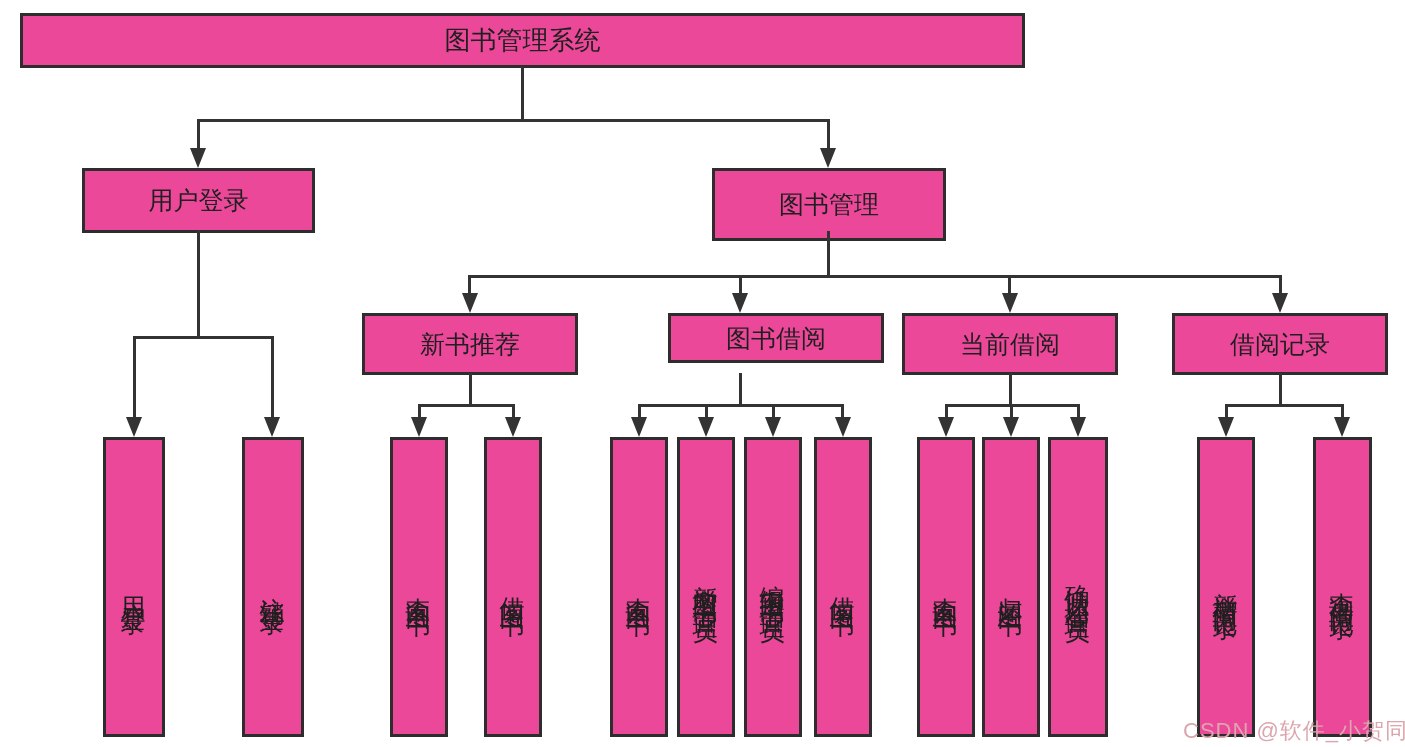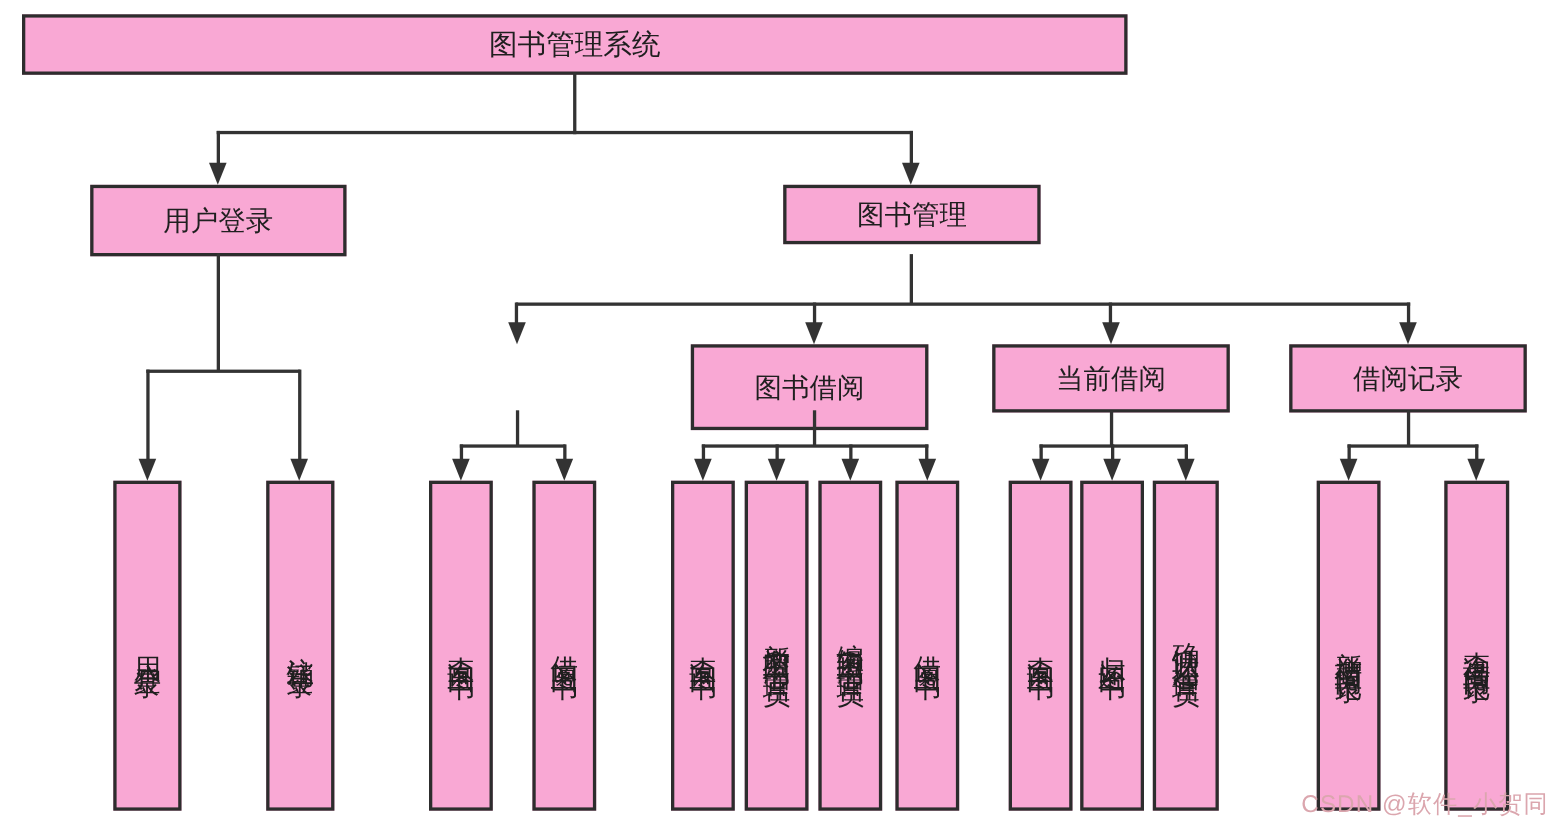--- a/index.html
+++ b/index.html
@@ -8,21 +8,21 @@
     --text:#1f1f1f;
     --background:#ffffff;
     --watermark:#dba6ae;
   }
   *{box-sizing:border-box;margin:0;padding:0}
   html,body{background:var(--background)}
   body{font-family:"Liberation Sans","DejaVu Sans",sans-serif;color:var(--text)}
   .canvas{position:relative;width:1405px;height:747px;background:var(--background);overflow:hidden}
 
   
-  .node{position:absolute;border:3px solid var(--border);background:#f9a8d4;
+  .node{position:absolute;border:3px solid var(--border);background:#ec4899;
         display:flex;align-items:center;justify-content:center;
         font-size:25px;color:var(--text);white-space:nowrap}
   .root{font-size:26px}
   .leaf{writing-mode:vertical-rl;font-size:25px;letter-spacing:5px;
         display:flex;align-items:center;justify-content:center}
 
   
   .vline{position:absolute;width:3px;background:var(--line)}
   .hline{position:absolute;height:3px;background:var(--line)}
   .arrow{position:absolute;width:0;height:0;
@@ -34,24 +34,25 @@
 </style>
 </head>
 <body>
 
 <div class="canvas">
 
   <div class="node root" style="left:20px;top:13px;width:1005px;height:55px">图书管理系统</div>
 
   <div class="node" style="left:82px;top:168px;width:233px;height:65px">用户登录</div>
 
-  <div class="node" style="left:712px;top:168px;width:234px;height:54px">图书管理</div>
+  <div class="node" style="left:712px;top:168px;width:234px;height:73px">图书管理</div>
 
+  <div class="node" style="left:362px;top:313px;width:216px;height:62px">新书推荐</div>
 
-  <div class="node" style="left:628px;top:313px;width:216px;height:78px">图书借阅</div>
+  <div class="node" style="left:668px;top:313px;width:216px;height:50px">图书借阅</div>
 
   <div class="node" style="left:1172px;top:313px;width:216px;height:62px">借阅记录</div>
 
   <div class="node" style="left:902px;top:313px;width:216px;height:62px">当前借阅</div>
 
   <div class="node leaf" style="left:103px;top:437px;width:62px;height:300px">用户登录</div>
 
   <div class="node leaf" style="left:242px;top:437px;width:62px;height:300px">注销登录</div>
 
   <div class="node leaf" style="left:390px;top:437px;width:58px;height:300px">查询图书</div>

